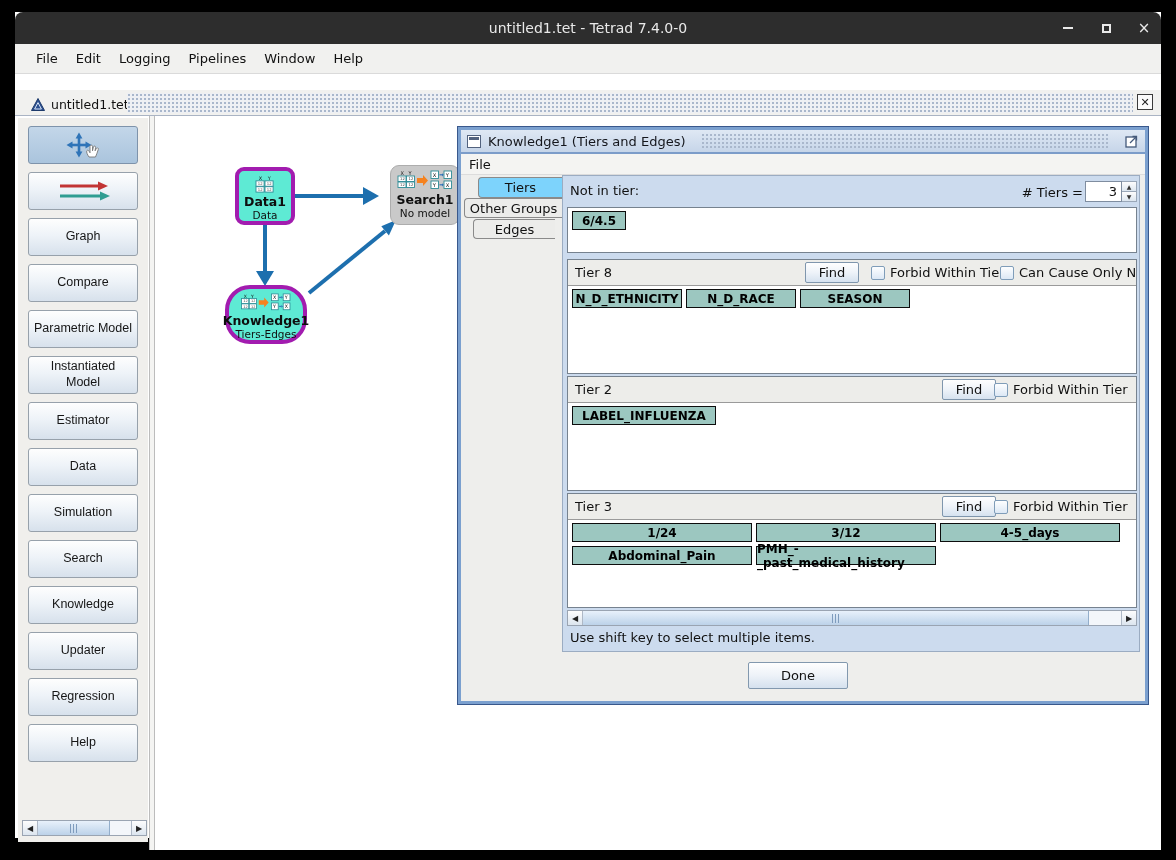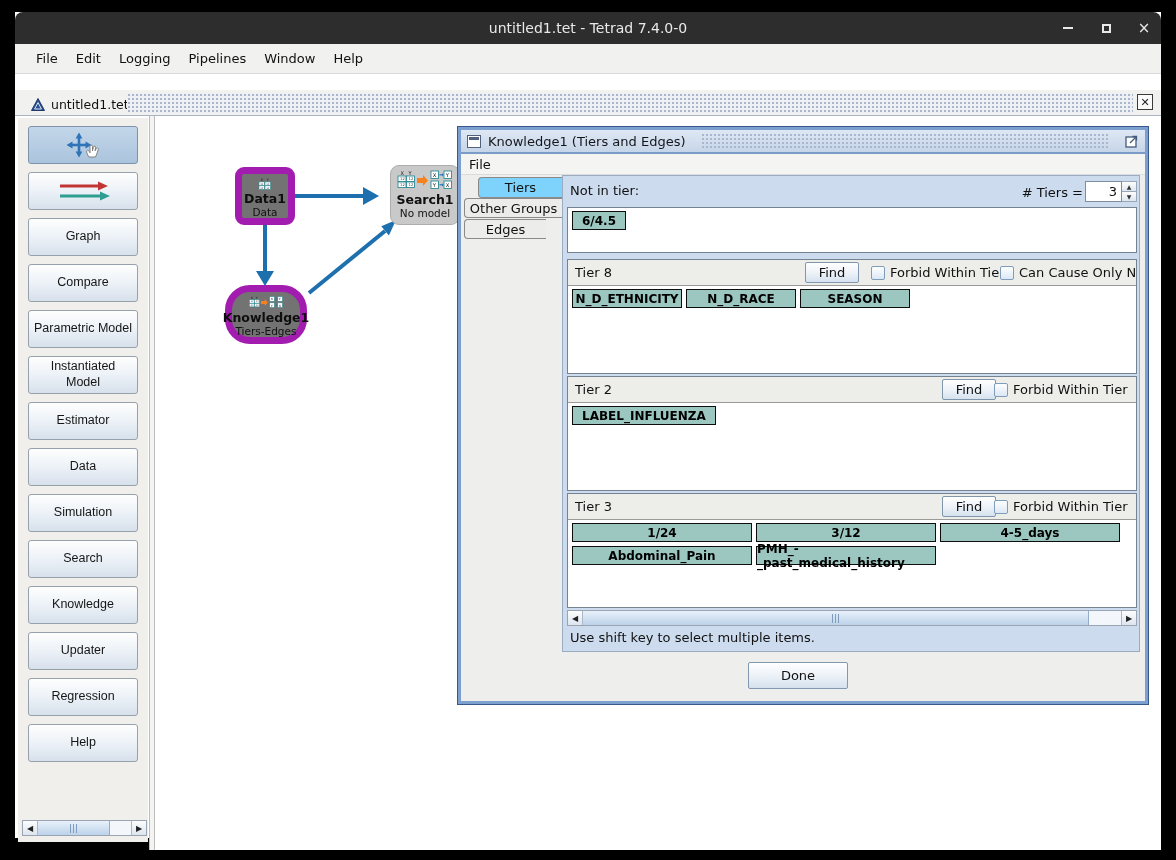--- a/index.html
+++ b/index.html
@@ -51,21 +51,21 @@
   .hs-arrow.first { border-left:none; } .hs-arrow.last { border-right:none; }
   .hs-thumb { background:linear-gradient(180deg,#e8f1fb,#bcd2e9); border-right:1px solid #93aecb;
               display:flex; align-items:center; justify-content:center; }
   .hs-grip { width:7px; height:9px; background:repeating-linear-gradient(90deg,#7f9cbd 0 1px,transparent 1px 3px); }
   .hs-track { flex:1; background:#f3f6fa; }
 
   
   .canvas { position:absolute; left:140px; top:42px; width:1006px; height:734px; background:#fff; }
   .edges-svg { position:absolute; left:0; top:0; }
   .node { position:absolute; border-radius:9px; display:flex; flex-direction:column; align-items:center; padding-top:4px; }
-  .node-blue { background:#737373; border:7px solid #a21caf; }
+  .node-blue { background:#5eead4; border:4px solid #a21caf; }
   .node-gray { background:#c9c9c9; border:1px solid #adadad; }
   .node-title { font-weight:bold; font-size:12.5px; color:#0e0e0e; margin-top:1px; }
   .node-sub { font-size:10.5px; color:#101010; }
 
   
   .dialog { position:absolute; left:458px; top:115px; width:690px; height:577px; border:3px solid #7ba0cf;
             outline:1px solid #39588c; background:#eeeeec; }
   .dlg-titlebar { position:relative; height:24px; background:linear-gradient(180deg,#dfe8f4,#c6d5e9);
                   border-bottom:2px solid #7b9cc9; display:flex; align-items:center; gap:7px; padding:0 6px; }
   .dlg-title { font-size:13px; color:#14161c; white-space:nowrap; }
@@ -76,21 +76,21 @@
   .max-glyph svg { display:block; }
   .dlg-menubar { height:21px; background:#f4f4f2; border-bottom:1px solid #dcdcdc; display:flex; align-items:center; padding-left:8px; }
   .dlg-menu-item { font-size:13px; color:#111; }
   .dlg-body { position:relative; height:523px; background:#eeeeec; overflow:hidden; }
 
   .side-tab { position:absolute; height:21px; border:1px solid #8a8a8a; border-right:none; border-radius:4px 0 0 4px;
               display:flex; align-items:center; justify-content:center; font-size:13px; color:#111; background:#ececea; }
   .side-tab.sel { background:#7dd3fc; }
   .side-tab.st0 { left:17px; top:2px;  width:84px; }
   .side-tab.st1 { left:3px;  top:23px; width:98px; height:20px; }
-  .side-tab.st2 { left:3px;  top:44px; width:82px; height:20px;text-align:right; }
+  .side-tab.st2 { left:12px;  top:44px; width:82px; height:20px;text-align:right; }
 
   .tiers-panel { position:absolute; left:101px; top:0; width:578px; height:477px; background:#ccdbee; border:1px solid #9bacc2; }
   .nit-label { position:absolute; left:7px; top:7px; font-size:13px; color:#111; }
   .ntiers-label { position:absolute; right:56px; top:9px; font-size:13px; color:#111; }
   .spinner { position:absolute; left:522px; top:5px; width:52px; height:21px; display:flex; }
   .spin-field { width:37px; height:21px; border:1px solid #7f8da0; background:#fff; font-size:13px; color:#111;
                 display:flex; align-items:center; justify-content:flex-end; padding-right:4px; }
   .spin-btns { display:flex; flex-direction:column; width:15px; }
   .spin-btn { flex:1; border:1px solid #9aa7b8; border-left:none; background:linear-gradient(180deg,#fdfdfd,#dde6f0);
               font-size:6px; color:#333; display:flex; align-items:center; justify-content:center; }

